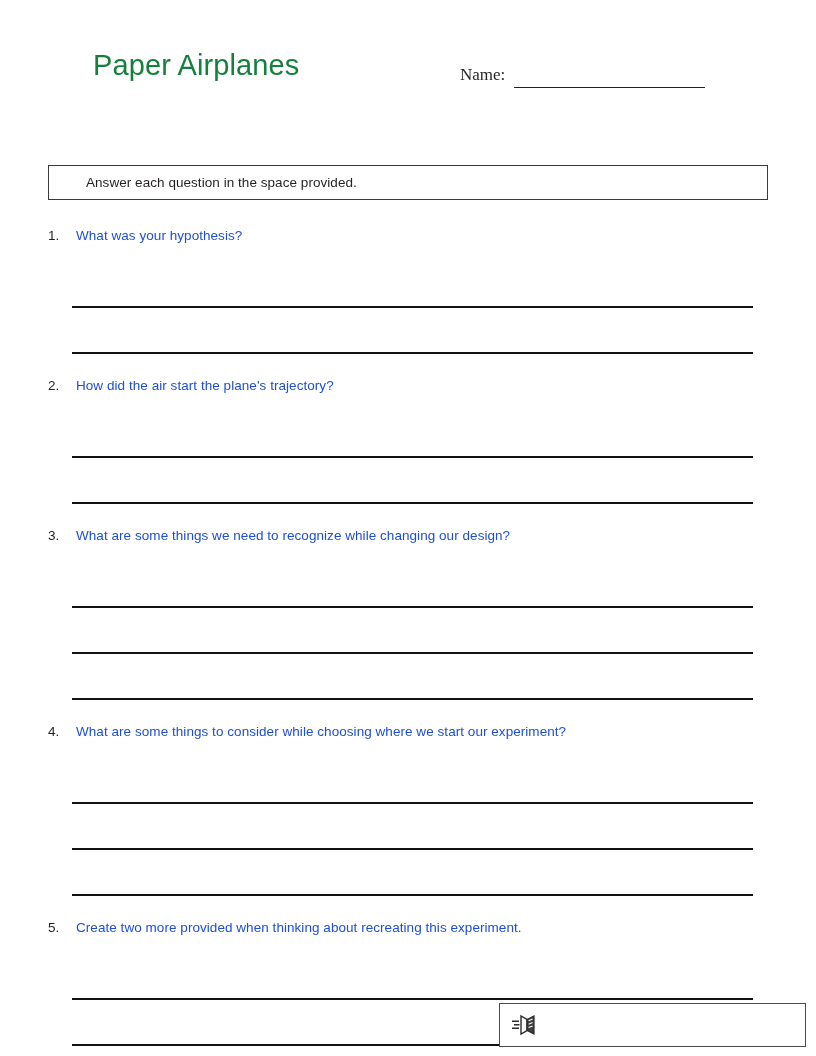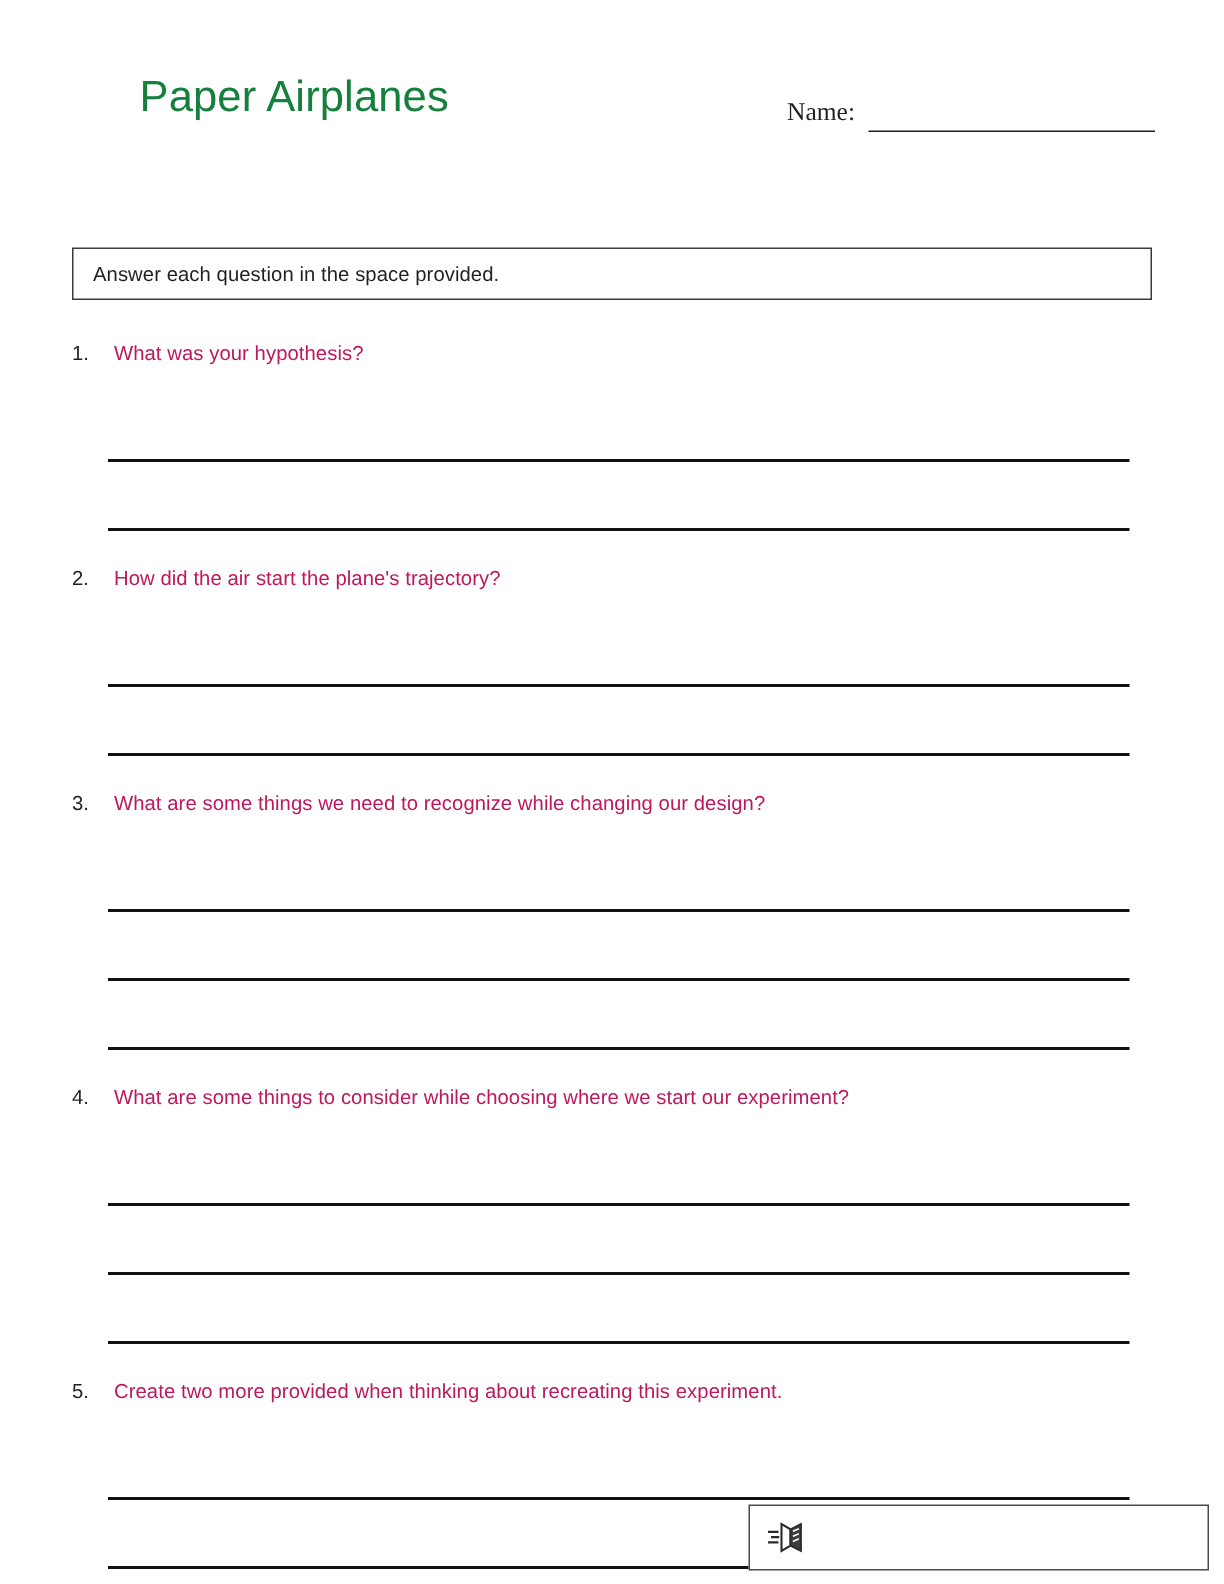--- a/index.html
+++ b/index.html
@@ -43,21 +43,21 @@
   }
   .name-date-block {
     position: absolute;
     left: 460px;
     top: 50px;
     width: 310px;
   }
   .nd-row {
     display: flex;
     align-items: flex-end;
-    justify-content: flex-end;
+    justify-content: flex-start;
     height: 38px;
   }
   .nd-label {
     font-family: "Liberation Serif", serif;
     font-size: 17px;
     color: #231f20;
     padding-bottom: 3px;
     margin-right: 9px;
     white-space: nowrap;
   }
@@ -71,20 +71,21 @@
   .instruction-box {
     position: absolute;
     left: 48px;
     top: 165px;
     width: 720px;
     height: 35px;
     border: 1.3px solid #3a3a3a;
     box-sizing: border-box;
     display: flex;
     align-items: center;
+    padding-left: 24px;
   }
   .instruction-text {
     padding-left: 13px;
     font-size: 13.5px;
     color: #231f20;
     letter-spacing: 0.05px;
   }
 
   
   .questions {
@@ -107,21 +108,21 @@
     left: 48px;
     top: 0;
     font-size: 13.5px;
     color: #231f20;
   }
   .q-text {
     position: absolute;
     left: 76px;
     top: 0;
     font-size: 13.5px;
-    color: #be185d;
+    color: #1d4ed8;
     letter-spacing: 0.05px;
     white-space: nowrap;
   }
   .answer-lines {
     position: relative;
   }
   .answer-line {
     position: relative;
     margin-left: 72px;
     width: 681px;

